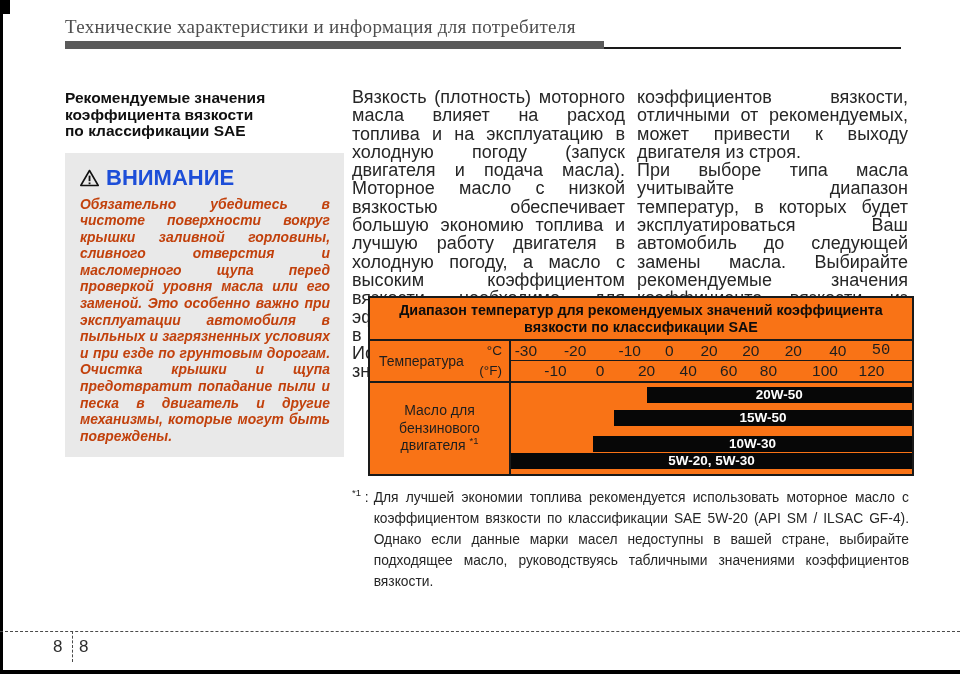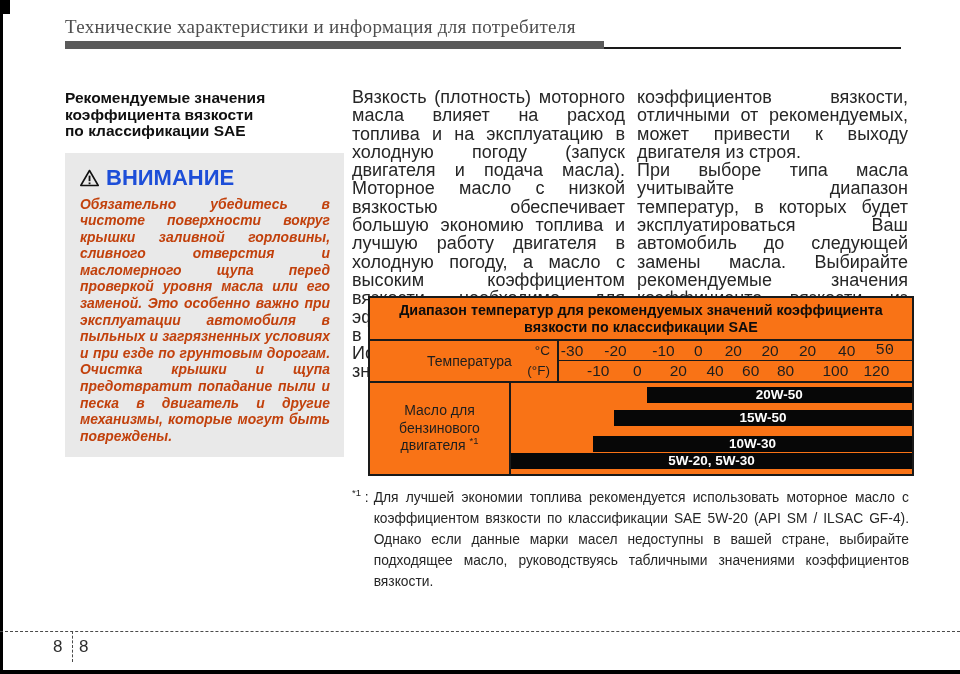--- a/index.html
+++ b/index.html
@@ -39,21 +39,21 @@
 
   .sae-table {
     position:absolute; left:352px; top:296px; width:546px;
     border:2px solid #1a1a1a; box-sizing:border-box; background:#f97316;margin-left:16px;
   }
   .sae-title {
     height:41px; display:flex; align-items:center; justify-content:center;
     text-align:center; font-weight:bold; font-size:14.3px; line-height:17px;
     border-bottom:2px solid #1a1a1a; padding:0 26px; color:#0c0c0c;
   }
-  .temp-row { display:flex; height:40px; border-bottom:2px solid #1a1a1a;padding-left:48px; }
+  .temp-row { display:flex; height:40px; border-bottom:2px solid #1a1a1a; }
   .temp-left {
     width:141px; flex:0 0 141px; box-sizing:border-box;
     border-right:2px solid #1a1a1a;
     display:flex; align-items:center; padding-left:9px;
   }
   .temp-label { font-size:14px; color:#1e1e1e; }
   .temp-units { margin-left:auto; padding-right:7px; text-align:right; font-size:13.5px; line-height:20px; color:#1e1e1e; }
   .temp-units span { display:block; }
   .scale-area { flex:1; position:relative; }
   .scale-row-c { position:absolute; left:0; right:0; top:0;  height:19px; border-bottom:1.5px solid #1a1a1a; }

